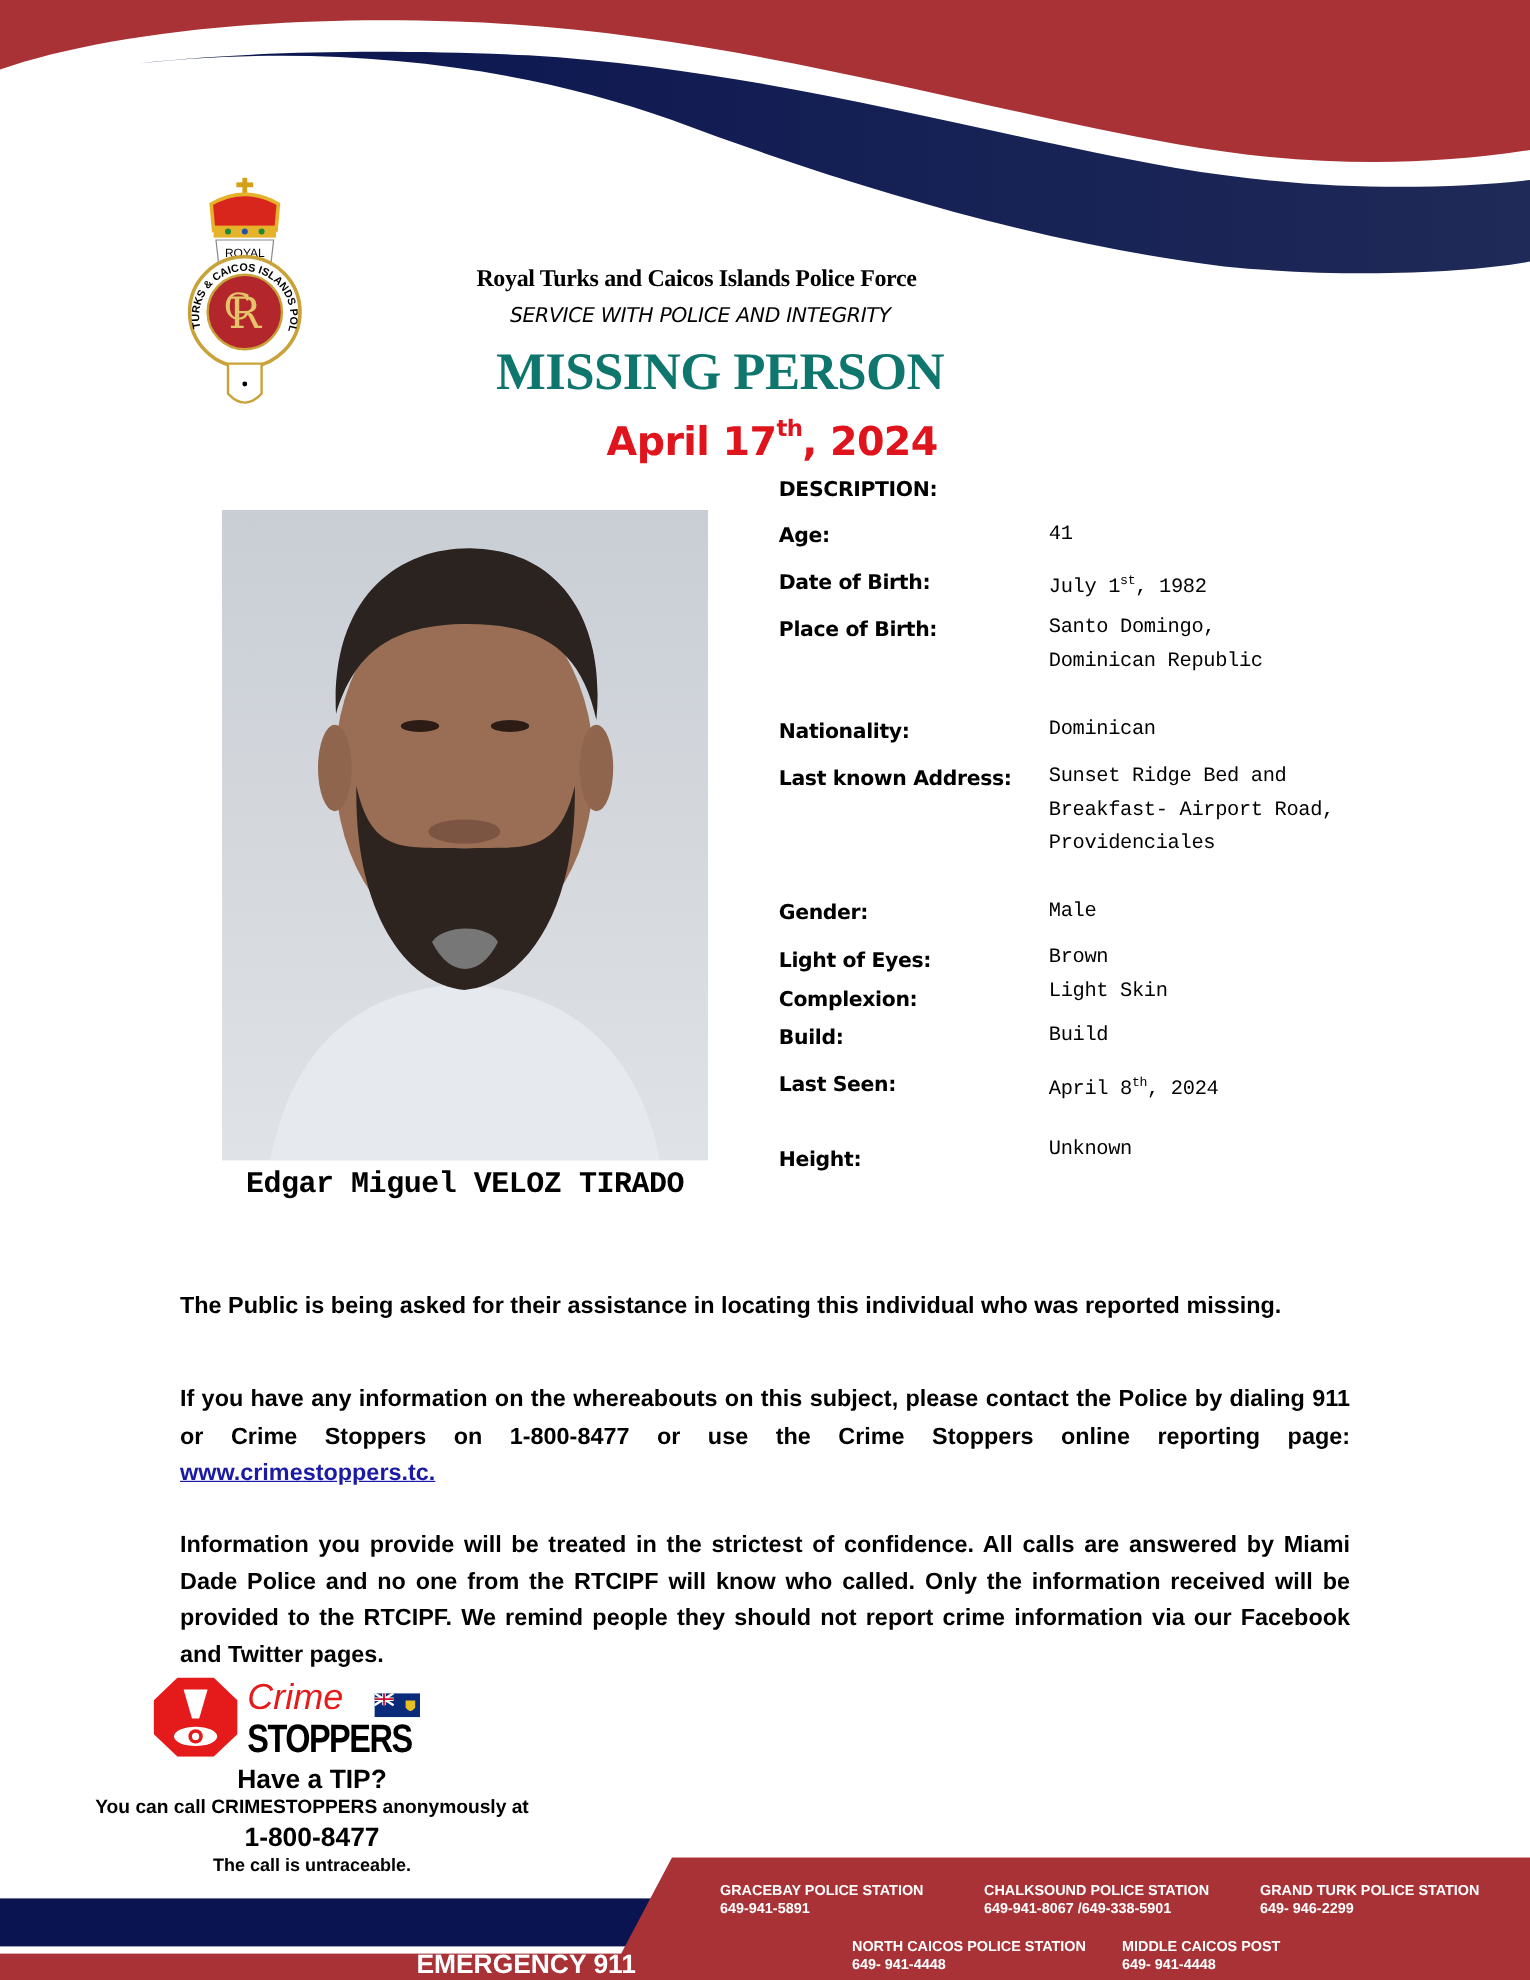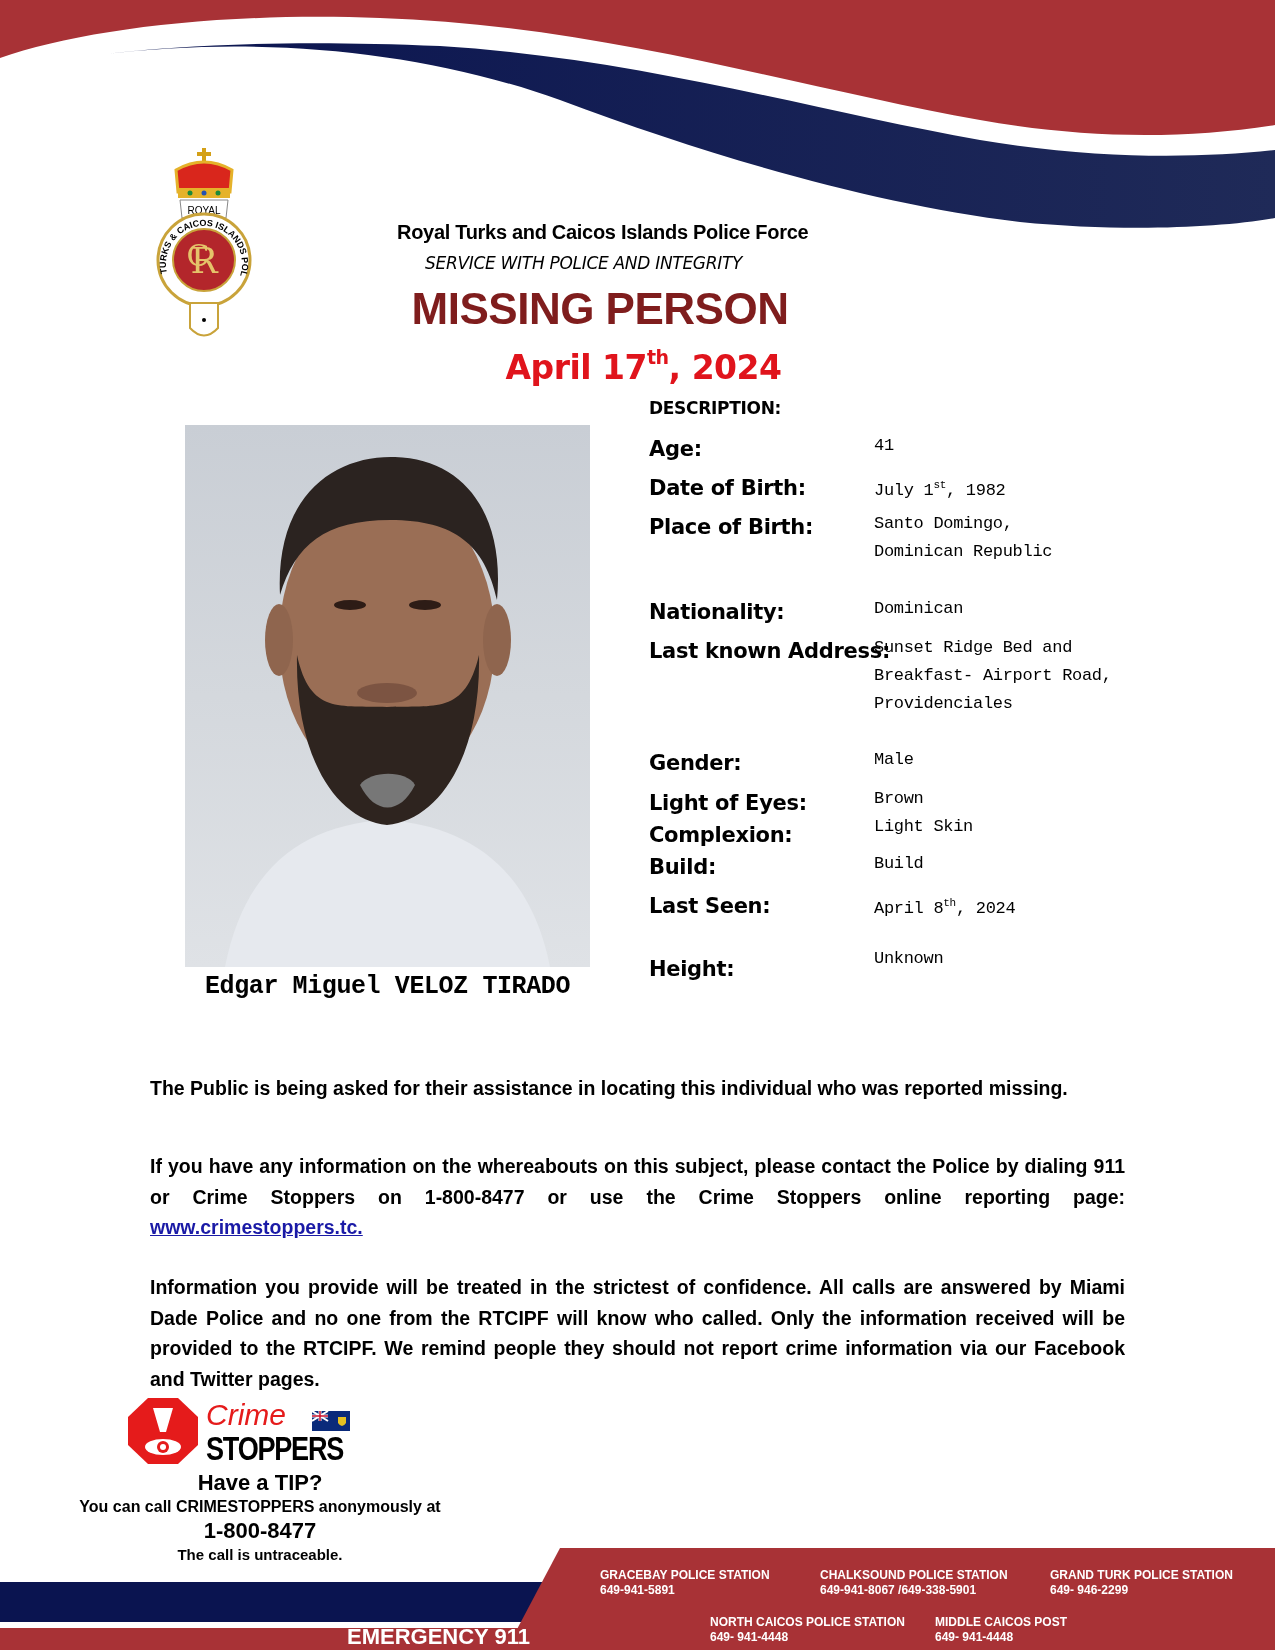--- a/index.html
+++ b/index.html
@@ -1,28 +1,28 @@
 <!DOCTYPE html>
 <html><head>
 <meta charset="utf-8">
 <style>
   * { margin:0; padding:0; box-sizing:border-box; }
   body { width:1275px; height:1650px; background:#fff; position:relative; overflow:hidden; font-family:"Liberation Sans", sans-serif; color:#000; }
   .abs { position:absolute; }
   #header-wave { position:absolute; left:0; top:0; width:1275px; height:240px; }
   #footer-shape { position:absolute; left:0; top:1540px; width:1275px; height:110px; }
-  .org { left:397px; top:221px; font-family:Liberation Sans, sans-serif; font-weight:bold; font-size:20px; letter-spacing:-0.3px; }
+  .org { left:397px; top:221px; font-family:Liberation Serif, serif; font-weight:bold; font-size:20px; letter-spacing:-0.3px; }
   .motto { left:425px; top:253px; font-family:"DejaVu Sans", sans-serif; font-style:italic; font-size:17px; letter-spacing:-0.3px; }
-  .title { left:0; width:1188px; text-align:center; top:284px; font-family:Liberation Sans, sans-serif; font-weight:bold; font-size:44px; color:#7f1d1d; letter-spacing:-0.5px; padding-left:12px; }
+  .title { left:0; width:1188px; text-align:center; top:284px; font-family:Liberation Serif, serif; font-weight:bold; font-size:44px; color:#0f766e; letter-spacing:-0.5px; padding-left:12px; }
   .date { left:0; width:1275px; text-align:center; top:348px; font-family:"DejaVu Sans", sans-serif; font-weight:bold; font-size:33px; color:#e0141c; letter-spacing:-0.5px; padding-left:12px; }
   .date sup { font-size:19px; vertical-align:top; position:relative; top:-2px; }
   .photo { left:185px; top:425px; width:405px; height:542px; background:linear-gradient(180deg,#c9ced5 0%,#d4d8dd 50%,#dfe2e6 100%); overflow:hidden; }
   .name { left:185px; top:972px; width:405px; text-align:center; font-family:Liberation Mono, monospace; font-weight:bold; font-size:25px; letter-spacing:-0.4px; }
   .desc-h { left:649px; top:398px; font-family:"DejaVu Sans", sans-serif; font-weight:bold; font-size:17px; letter-spacing:-0.3px; }
-  .row-label { left:649px; font-family:"DejaVu Sans", sans-serif; font-weight:bold; font-size:21px; letter-spacing:-0.3px; }
+  .row-label { left:649px; font-family:"DejaVu Sans", sans-serif; font-weight:bold; font-size:17px; letter-spacing:-0.3px; }
   .row-value { left:874px; font-family:Liberation Mono, monospace; font-size:17px; line-height:28px; letter-spacing:-0.3px; }
   .row-value sup { font-size:11px; }
   .para { left:150px; width:975px; font-family:"Liberation Sans", sans-serif; font-weight:bold; font-size:19.5px; line-height:30.5px; text-align:justify; }
   .red { color:#000000;margin-top:13px; }
   .link { color:#1a1aa6; text-decoration:underline; }
   .cs-tip { left:50px; width:420px; text-align:center; font-weight:bold; }
   .station { position:absolute; color:#fff; font-weight:bold; font-size:12px; line-height:15px; }
   .emergency { left:0; top:1590px; width:530px; text-align:right; color:#fff; font-weight:bold; font-size:22px;margin-top:34px; }
 </style>
 </head>

